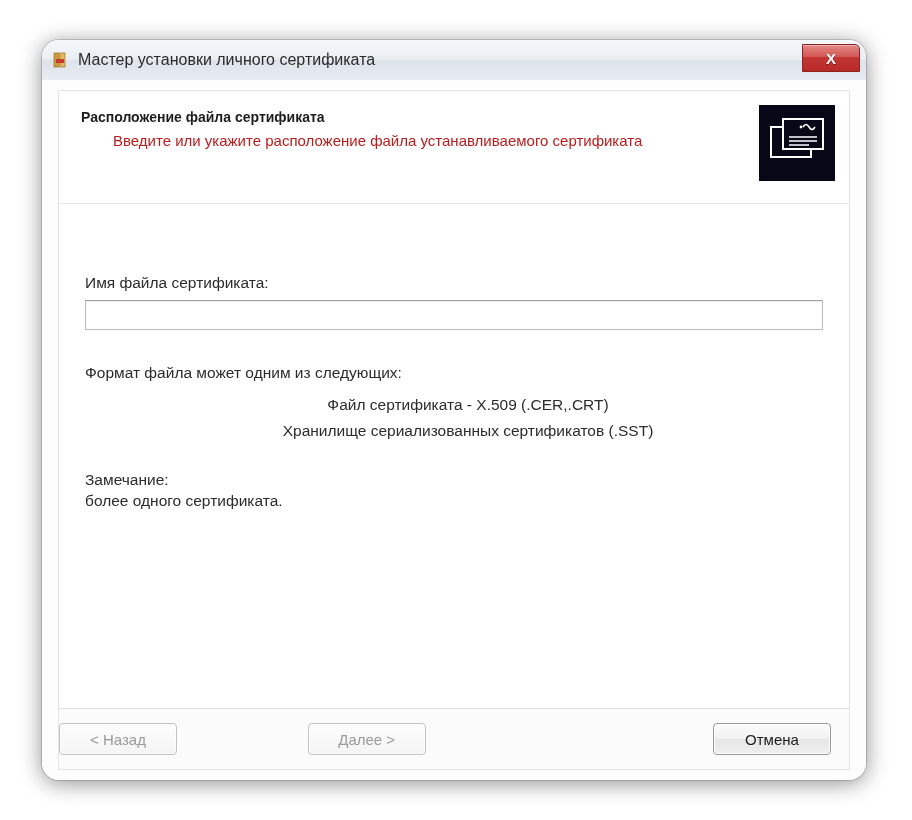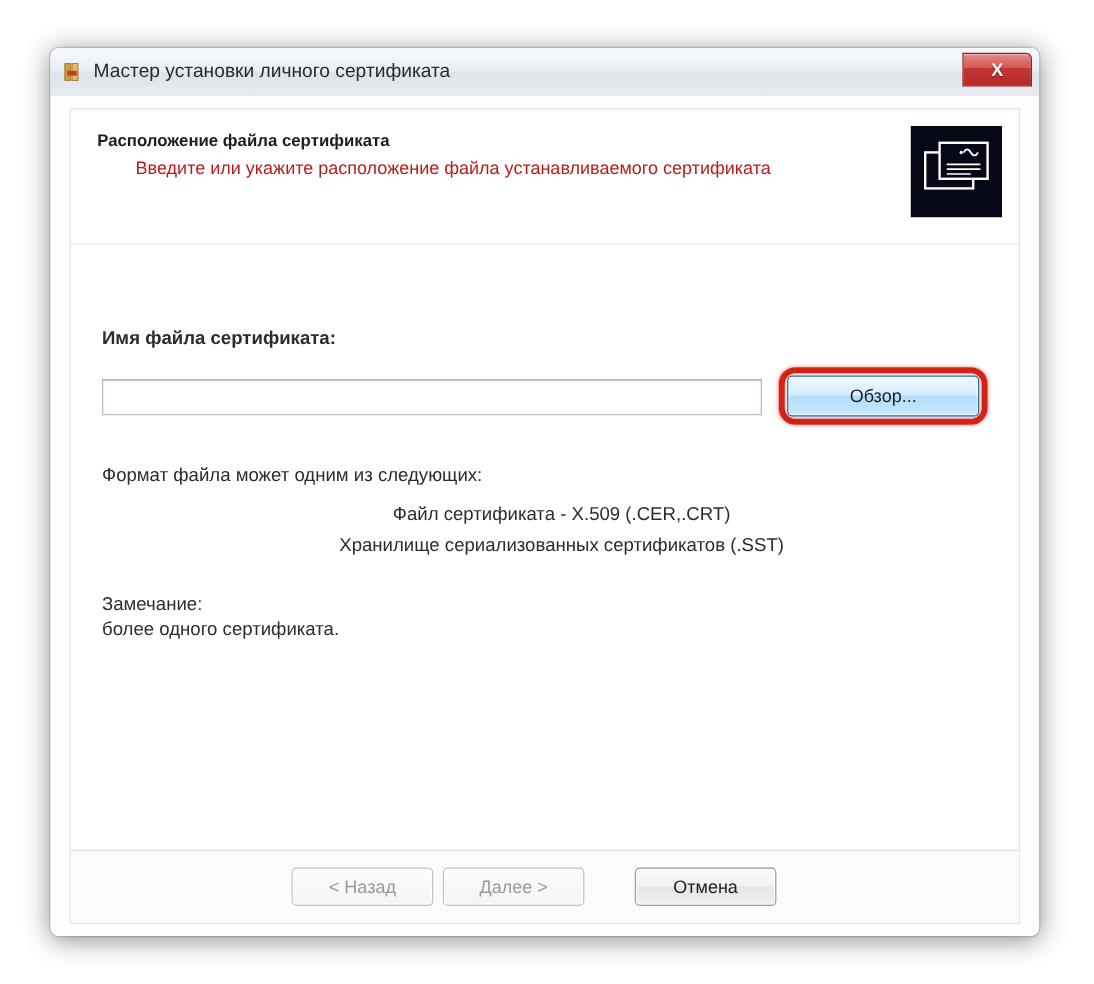--- a/index.html
+++ b/index.html
@@ -14,21 +14,21 @@
     overflow: hidden;
     position: relative;
   }
   .window {
     position: absolute;
     left: 42px;
     top: 40px;
     width: 824px;
     height: 740px;
     box-shadow: 0 3px 22px rgba(0,0,0,0.45), 0 0 0 1px rgba(0,0,0,0.15);
-    border-radius: 7px;
+    border-radius: 17px;
     background: #fdfdfd;
     overflow: hidden;
   }
   
   .titlebar {
     height: 40px;
     background: linear-gradient(to bottom, #f6f9fc 0%, #e9edf2 50%, #dde3ea 50%, #e8ecf1 100%);
     border-bottom: 1px solid #c7ccd2;
     display: flex;
     align-items: center;
@@ -115,21 +115,21 @@
     height: 76px;
     background: #060818;
   }
   .header-icon svg { width: 100%; height: 100%; display:block; }
 
   .body-block {
     padding: 70px 26px 10px 26px;
     font-size: 15.5px;
     color: #2c2c2c;
   }
-  .field-label { margin-bottom: 24px; font-weight: bold; }
+  .field-label { margin-bottom: 8px; }
   .field-row {
     display: flex;
     align-items: flex-start;
     gap: 14px;
     margin-bottom: 34px;
   }
   .text-input {
     flex: 1;
     height: 28px;
     border: 1px solid #bcbcbc;
@@ -177,21 +177,21 @@
   .note-text { line-height: 1.6; }
 
   
   .footer {
     position: absolute;
     left: 0; right: 0; bottom: 0;
     height: 60px;
     border-top: 1px solid #dedede;
     display: flex;
     align-items: center;
-    justify-content: center;
+    justify-content: space-between;
     padding-right: 18px;
     gap: 8px;
     background: #fbfbfb;
   }
   .footer .gap { width: 26px; }
   .wiz-btn {
     width: 118px;
     height: 32px;
     border: 1px solid #9a9a9a;
     border-radius: 4px;
@@ -244,26 +244,20 @@
             <line x1="30" y1="36" x2="58" y2="36" stroke="#fefefe" stroke-width="1.4"></line>
             <line x1="30" y1="40" x2="50" y2="40" stroke="#fefefe" stroke-width="1.4"></line>
           </svg>
         </div>
       </div>
 
       <div class="body-block">
         <div class="field-label">Имя файла сертификата:</div>
         <div class="field-row">
           <input type="text" class="text-input" value="" style="">
-          <div class="browse-wrap">
-            <div class="browse-highlight"></div>
-            <button class="browse-btn">
-              <span>Обзор...</span>
-            </button>
-          </div>
         </div>
 
         <div class="format-title">Формат файла может одним из следующих:</div>
         <div class="format-list">
           <div>Файл сертификата - X.509 (.CER,.CRT)</div>
           <div>Хранилище сериализованных сертификатов (.SST)</div>
         </div>
 
         <div class="note-title">Замечание:</div>
         <div class="note-text">более одного сертификата.</div>

